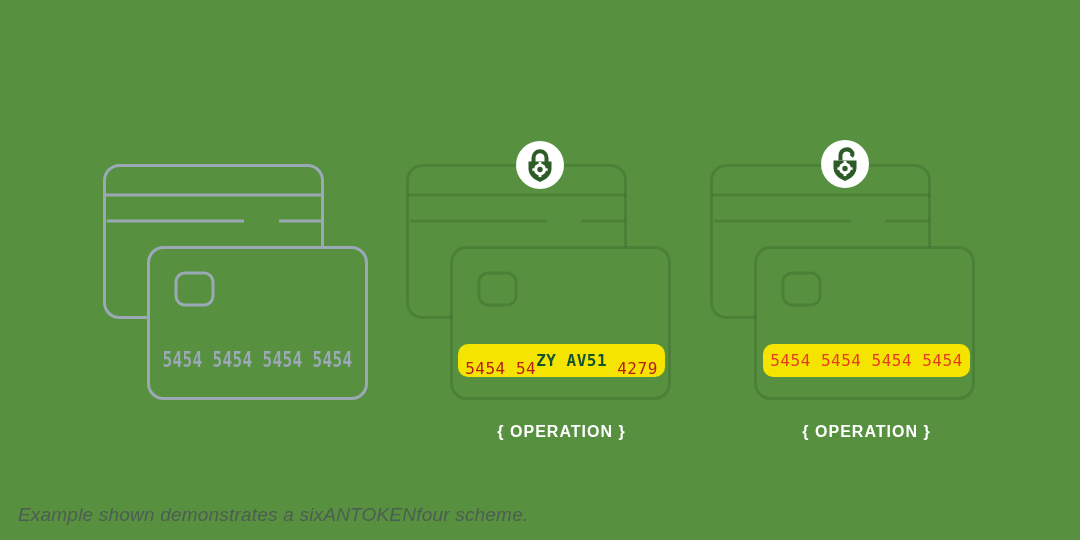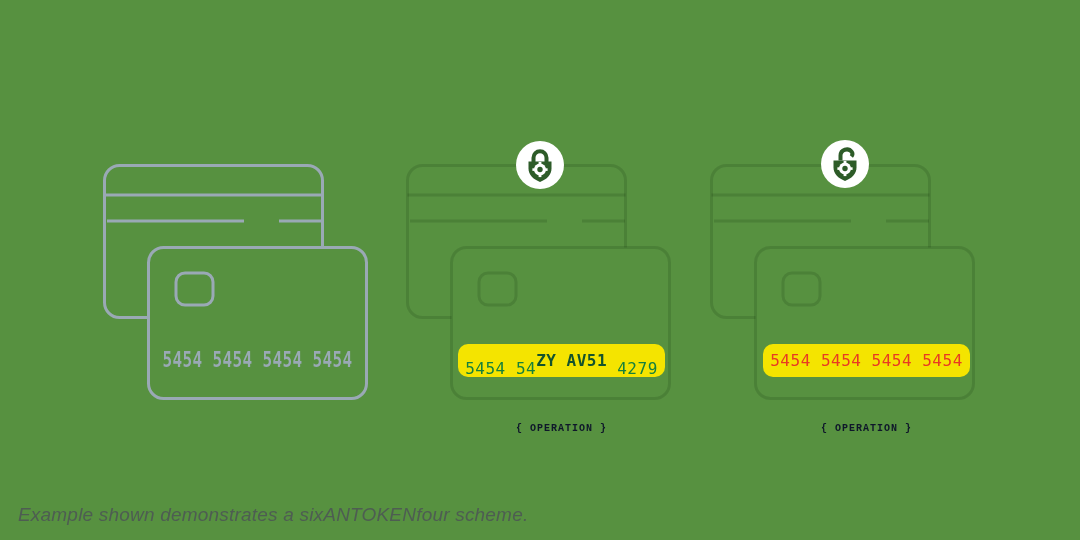--- a/index.html
+++ b/index.html
@@ -24,29 +24,29 @@
   .badge{width:48px;height:48px;}
 
   
   .pan-box{
     position:absolute;top:344px;width:207px;height:33px;
     background:#F4E400;border-radius:10px;
     display:flex;align-items:center;justify-content:center;
     font-family:"DejaVu Sans Mono",monospace;font-size:16px;
     letter-spacing:0.5px;white-space:pre;
   }
-  .pan-masked{color:#15803d;margin-top:16px;}
+  .pan-masked{color:#b91c1c;margin-top:16px;}
   .pan-token{color:#14532d;font-weight:700;}
   .pan-red{color:#E83A22;}
 
   
   .operation{
     position:absolute;top:423px;width:207px;text-align:center;
-    font-family:Liberation Mono, monospace;font-weight:700;
-    font-size:10px;letter-spacing:1px;color:#0f172a;white-space:pre;
+    font-family:Liberation Sans, sans-serif;font-weight:700;
+    font-size:16px;letter-spacing:1px;color:#ffffff;white-space:pre;
   }
 
   
   .caption{
     position:absolute;left:18px;top:504px;
     font-style:italic;font-size:19px;color:#4E5D52;letter-spacing:0.2px;
   }
 </style>
 </head>
 <body>

